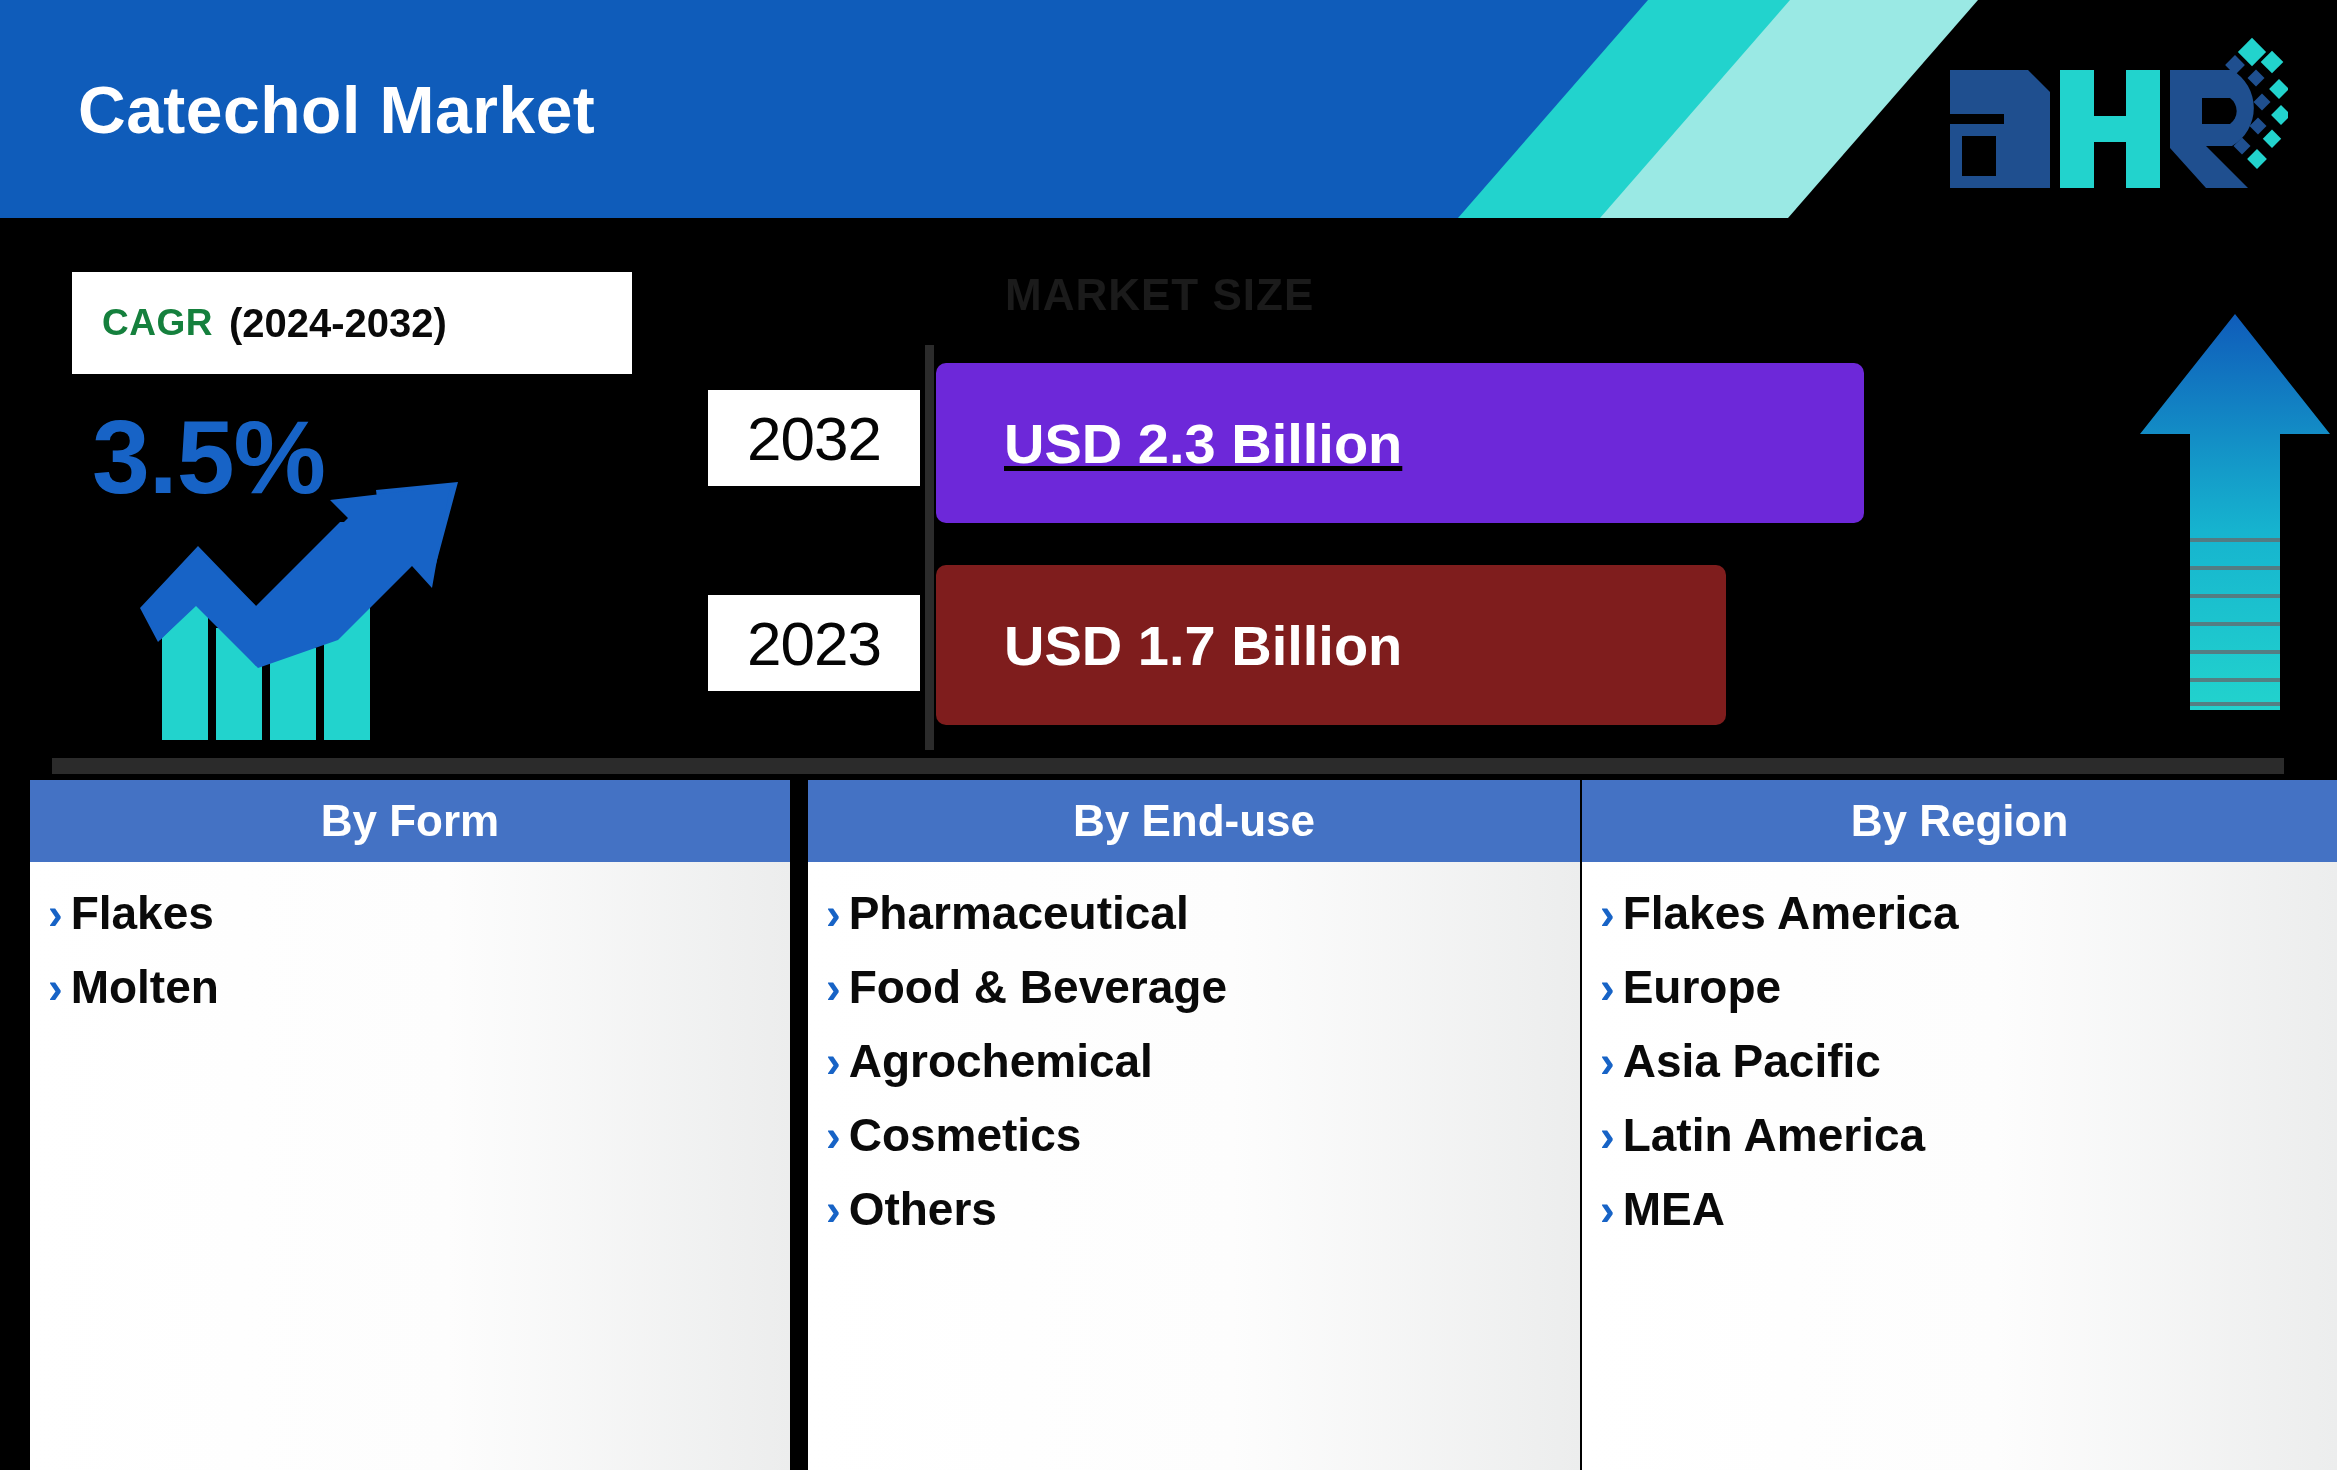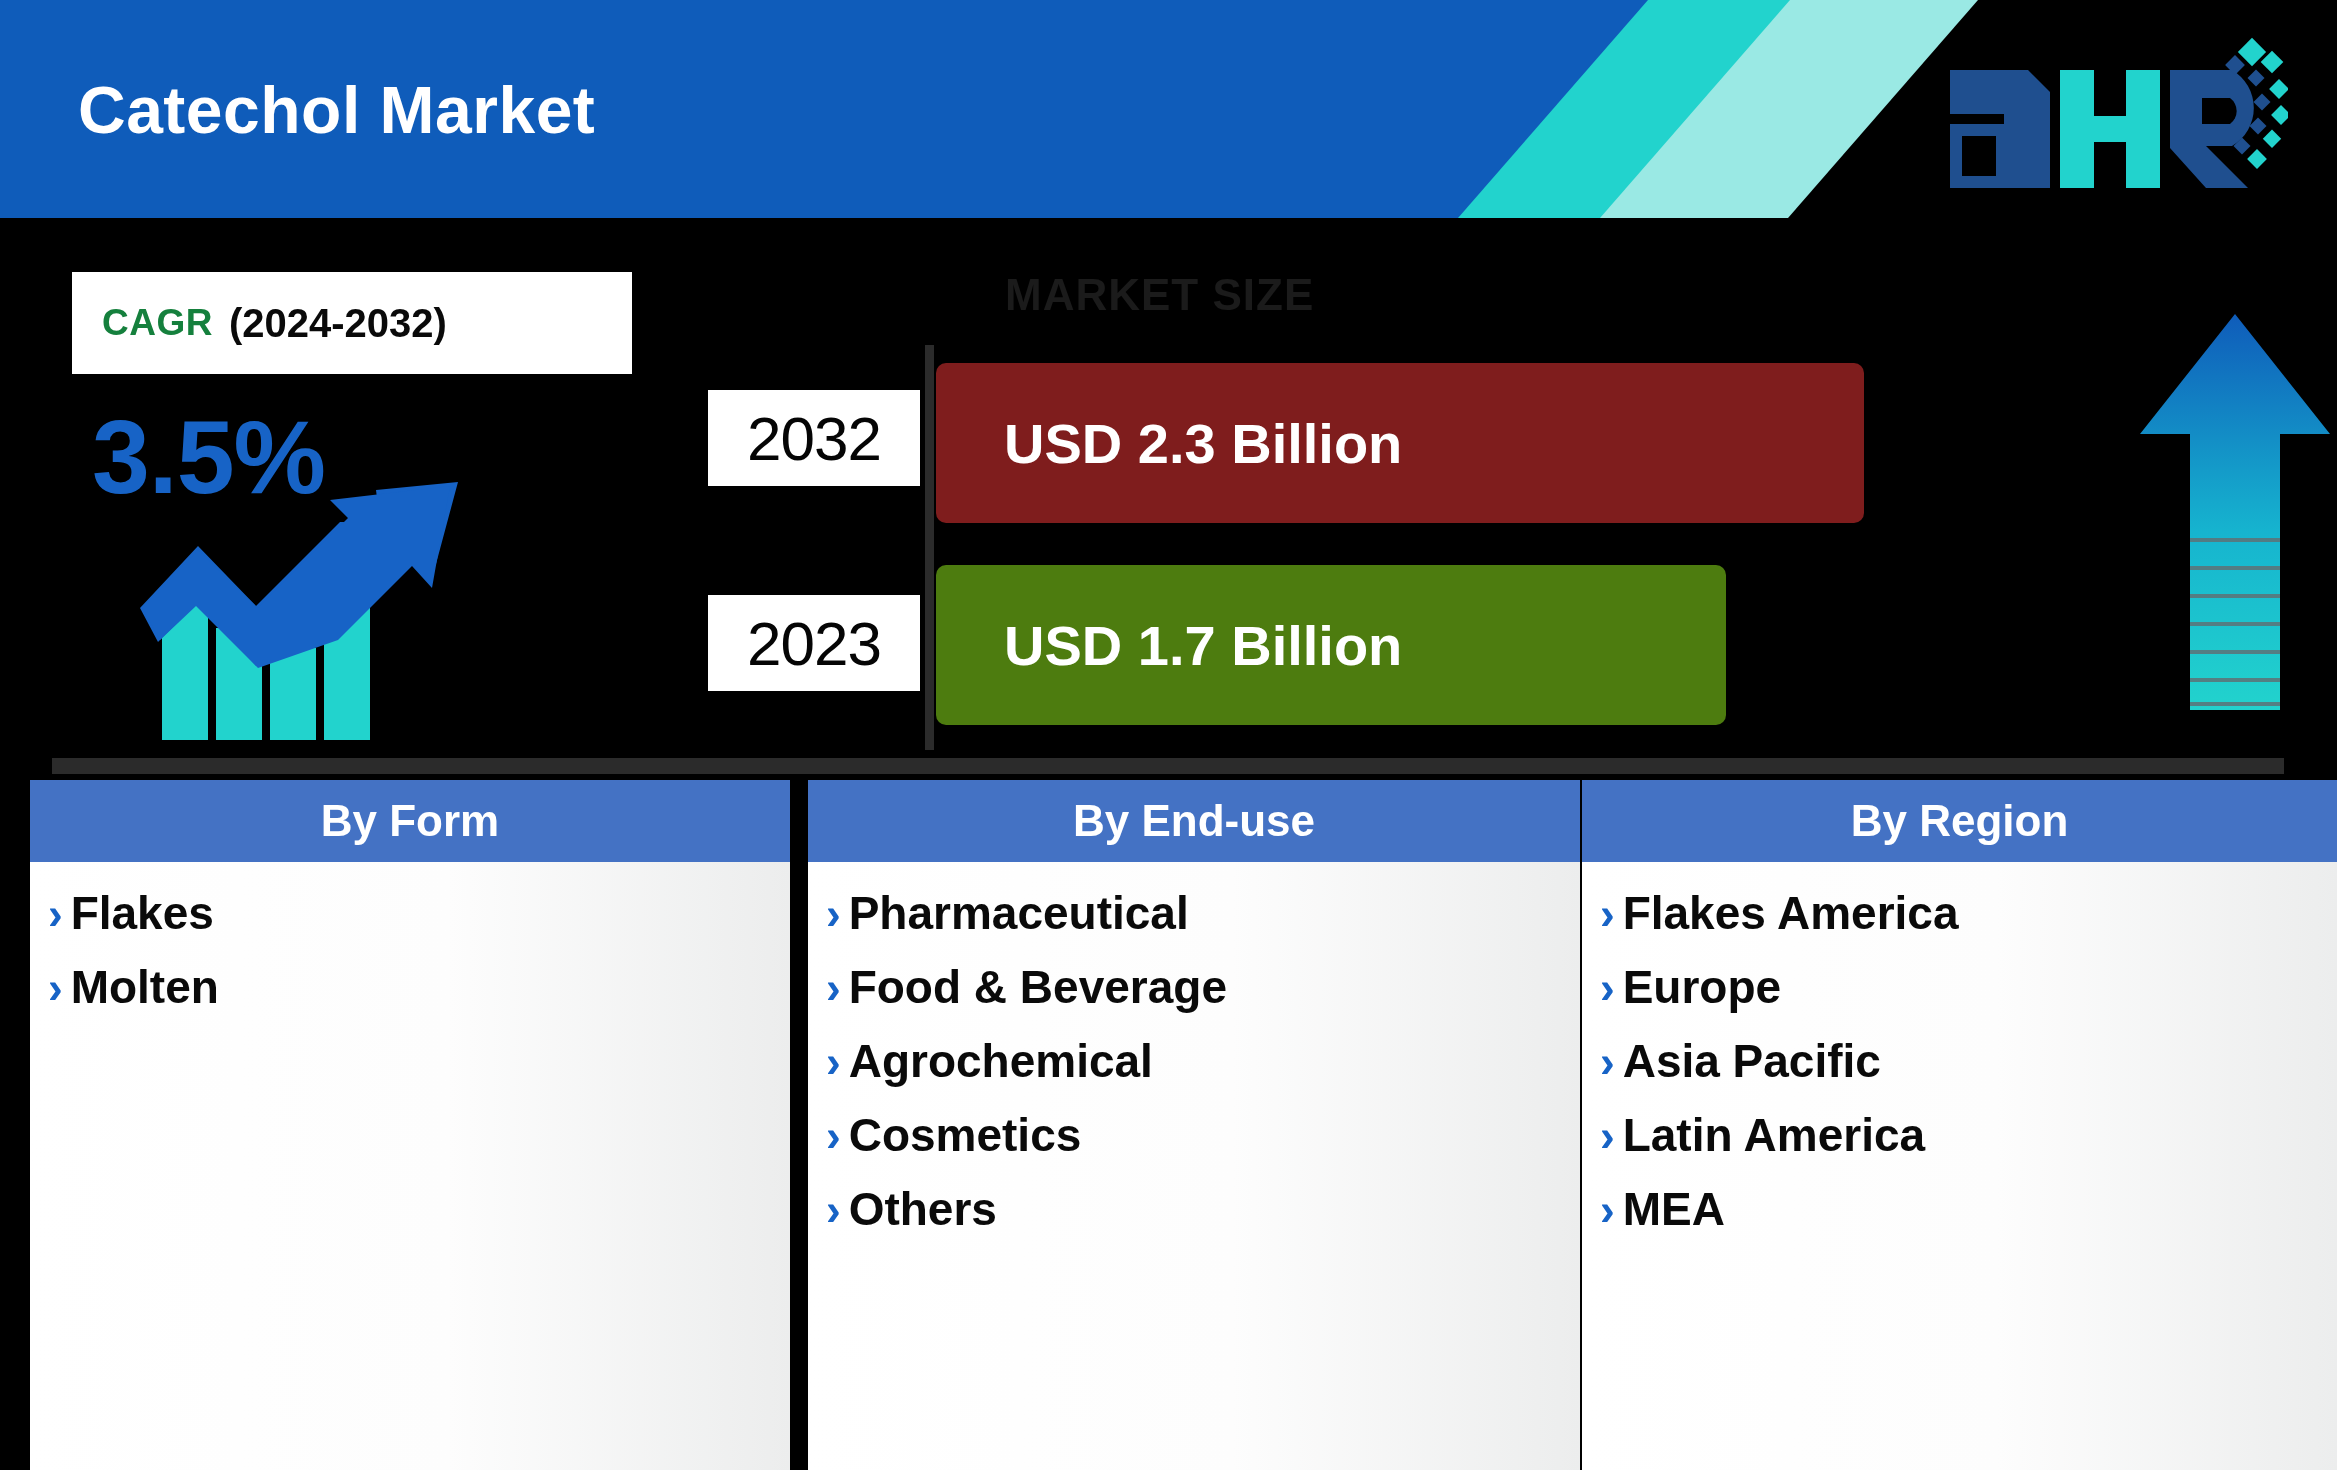--- a/index.html
+++ b/index.html
@@ -70,22 +70,22 @@
   }
   .yr-box span { font-size:62px; font-weight:normal; color:#050505; letter-spacing:-1px; }
   #yr2032 { left:708px; top:390px; width:212px; height:96px; }
   #yr2023 { left:708px; top:595px; width:212px; height:96px; }
 
   .bar {
     position:absolute; display:flex; align-items:center; padding-left:68px;
     border-radius:10px;
   }
   .bar span { font-size:56px; font-weight:bold; color:#ffffff; white-space:nowrap; }
-  #bar2032 { left:936px; top:363px; width:928px; height:160px; background:#7f1d1d; }
-  #bar2023 { left:936px; top:565px; width:790px; height:160px; background:#4d7c0f; }
+  #bar2032 { left:936px; top:363px; width:928px; height:160px; background:#6d28d9;text-decoration:underline; }
+  #bar2023 { left:936px; top:565px; width:790px; height:160px; background:#7f1d1d; }
 
   .up-arrow { position:absolute; left:2138px; top:312px; width:195px; height:400px; }
 
   
   .divider {
     position:absolute; left:52px; top:758px; width:2232px; height:16px;
     background:#2b2b2b;
   }
 
   

